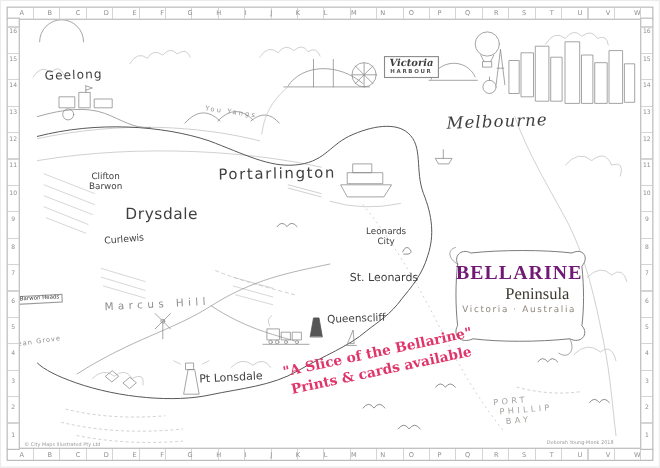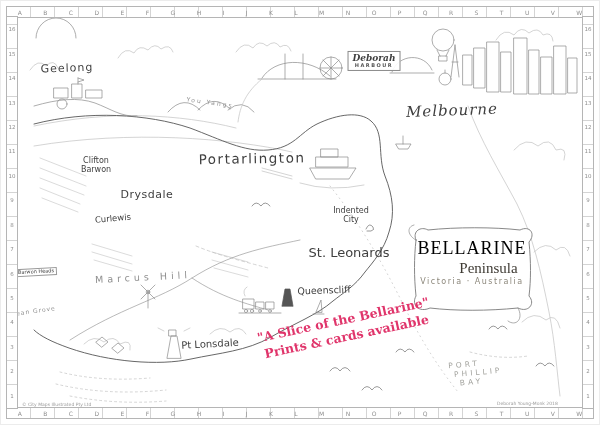--- a/index.html
+++ b/index.html
@@ -23,21 +23,21 @@
   .place{position:absolute;color:#3f3f3f;white-space:nowrap;line-height:1.15;}
   .place .line{text-align:center;}
   .place.faint{color:#8f8f8f;}
   .place.serif{font-family:"DejaVu Serif",serif;font-style:italic;}
   .place.boxed{border:1px solid #9a9a9a;background:#fff;padding:0 2px;}
   .place.vharbour{border:1px solid #8a8a8a;background:rgba(255,255,255,.92);padding:1px 4px;}
   .place.vharbour .line:first-child{font-family:"DejaVu Serif",serif;font-style:italic;font-weight:bold;}
   .place.vharbour .line:last-child{font-size:5px;letter-spacing:1.5px;font-weight:bold;color:#555;}
   
   #banner{position:absolute;left:414px;top:238px;width:116px;text-align:center;z-index:2;}
-  #banner .b1{font-family:"Liberation Serif",serif;font-size:18px;letter-spacing:1px;color:#000000;}
+  #banner .b1{font-family:"Liberation Serif",serif;font-size:18px;letter-spacing:1px;color:#701a75;font-weight:bold;}
   #banner .b2{font-family:"Liberation Serif",serif;font-size:15px;color:#3e3a33;margin-top:1px;padding-left:33px;}
   #banner .b3{font-size:8px;letter-spacing:1.5px;color:#8d887c;margin-top:0;}
   
   #promo{position:absolute;left:250px;top:312px;width:190px;transform:rotate(-12deg);
          z-index:3;text-align:center;font-family:"DejaVu Serif",serif;font-weight:bold;
          font-size:12.5px;line-height:1.35;}
   
   #water{position:absolute;left:449px;top:359px;transform:rotate(-5deg);color:#a3a39e;
          font-size:7.5px;letter-spacing:3px;z-index:2;}
   #water .w2{margin-left:5px;}
@@ -157,34 +157,34 @@
   </svg>
 
   <div id="labels">
       <div class="place" style="left: 67px; top: 69px; font-size: 11px; letter-spacing: 1px; transform: translate(-50%, -50%) rotate(-2deg);">
         <div class="line">Geelong</div>
       </div>
       <div class="place" style="left: 96px; top: 165px; font-size: 8px; transform: translate(-50%, -50%) rotate(0deg);">
         <div class="line">Clifton</div>
         <div class="line">Barwon</div>
       </div>
-      <div class="place" style="left: 147px; top: 195px; font-size: 11px; letter-spacing: 0.5px; transform: translate(-50%, -50%) rotate(0deg);">
+      <div class="place" style="left: 147px; top: 195px; font-size: 14px; letter-spacing: 0.5px; transform: translate(-50%, -50%) rotate(0deg);">
         <div class="line">Drysdale</div>
       </div>
       <div class="place" style="left: 113px; top: 219px; font-size: 8.5px; transform: translate(-50%, -50%) rotate(-5deg);">
         <div class="line">Curlewis</div>
       </div>
       <div class="place" style="left: 252px; top: 159px; font-size: 13.5px; letter-spacing: 1.5px; transform: translate(-50%, -50%) rotate(-1deg);">
         <div class="line">Portarlington</div>
       </div>
       <div class="place" style="left: 351px; top: 215px; font-size: 8px; transform: translate(-50%, -50%) rotate(0deg);">
-        <div class="line">Indented</div>
+        <div class="line">Leonards</div>
         <div class="line">City</div>
       </div>
-      <div class="place" style="left: 349px; top: 253px; font-size: 13px; transform: translate(-50%, -50%) rotate(0deg);">
+      <div class="place" style="left: 349px; top: 253px; font-size: 10px; transform: translate(-50%, -50%) rotate(0deg);">
         <div class="line">St. Leonards</div>
       </div>
       <div class="place" style="left: 324px; top: 291px; font-size: 9.5px; transform: translate(-50%, -50%) rotate(-2deg);">
         <div class="line">Queenscliff</div>
       </div>
       <div class="place" style="left: 210px; top: 344px; font-size: 10px; transform: translate(-50%, -50%) rotate(-3deg);">
         <div class="line">Pt Lonsdale</div>
       </div>
       <div class="place faint" style="left: 143px; top: 278px; font-size: 9.5px; letter-spacing: 4px; transform: translate(-50%, -50%) rotate(-3deg);">
         <div class="line">Marcus  Hill</div>
@@ -195,21 +195,21 @@
       <div class="place faint" style="left: 210px; top: 103px; font-size: 6px; letter-spacing: 2px; transform: translate(-50%, -50%) rotate(8deg);">
         <div class="line">You Yangs</div>
       </div>
       <div class="place boxed" style="left: 36px; top: 272px; font-size: 5px; transform: translate(-50%, -50%) rotate(-3deg);">
         <div class="line">Barwon Heads</div>
       </div>
       <div class="place serif" style="left: 452px; top: 111px; font-size: 15px; letter-spacing: 1px; transform: translate(-50%, -50%) rotate(-2deg);">
         <div class="line">Melbourne</div>
       </div>
       <div class="place vharbour" style="left: 374px; top: 61px; font-size: 9px; transform: translate(-50%, -50%) rotate(0deg);">
-        <div class="line">Deborah</div>
+        <div class="line">Victoria</div>
         <div class="line">HARBOUR</div>
       </div>
     </div>
 
   <div id="banner">
     <div class="b1">BELLARINE</div>
     <div class="b2">Peninsula</div>
     <div class="b3">Victoria · Australia</div>
   </div>
 

